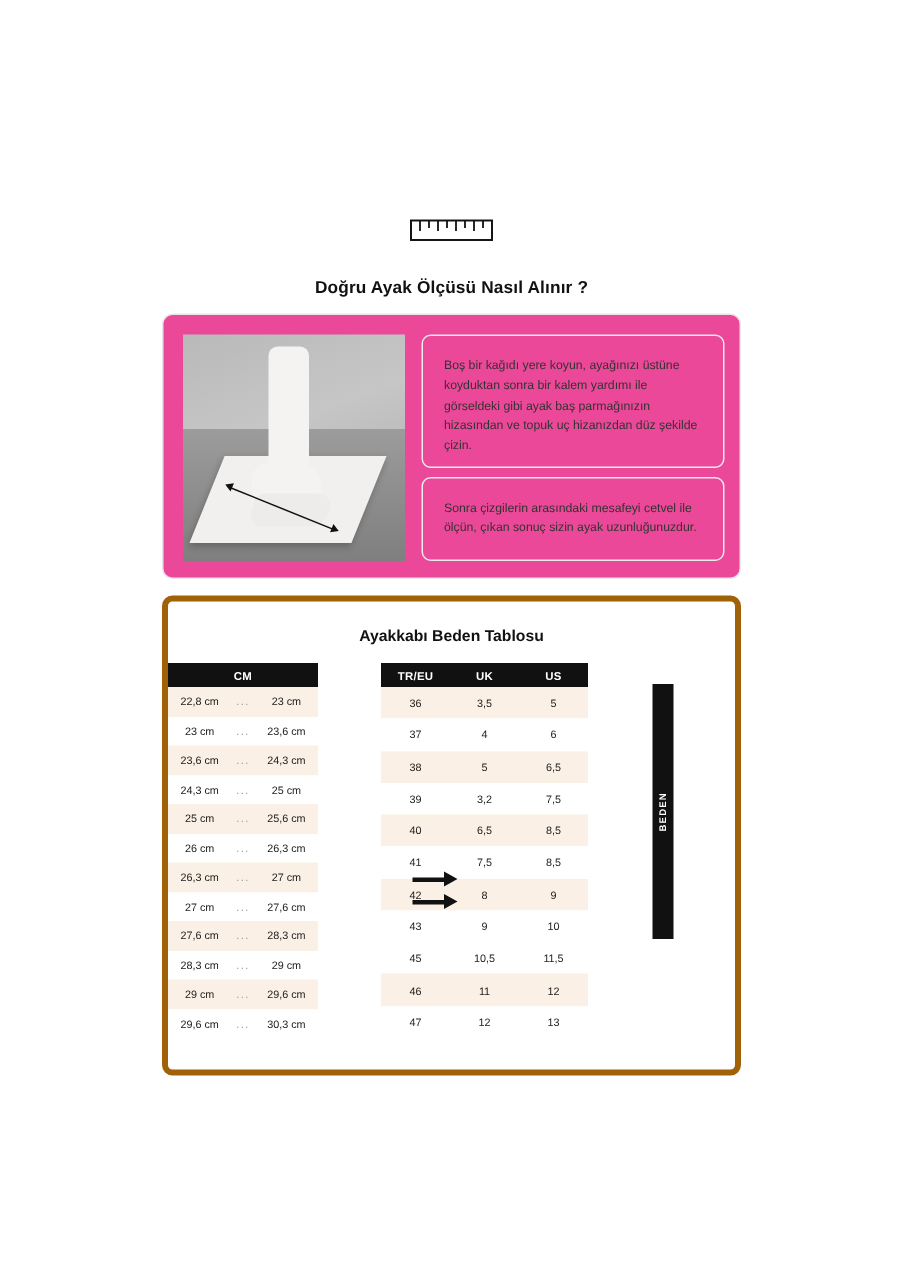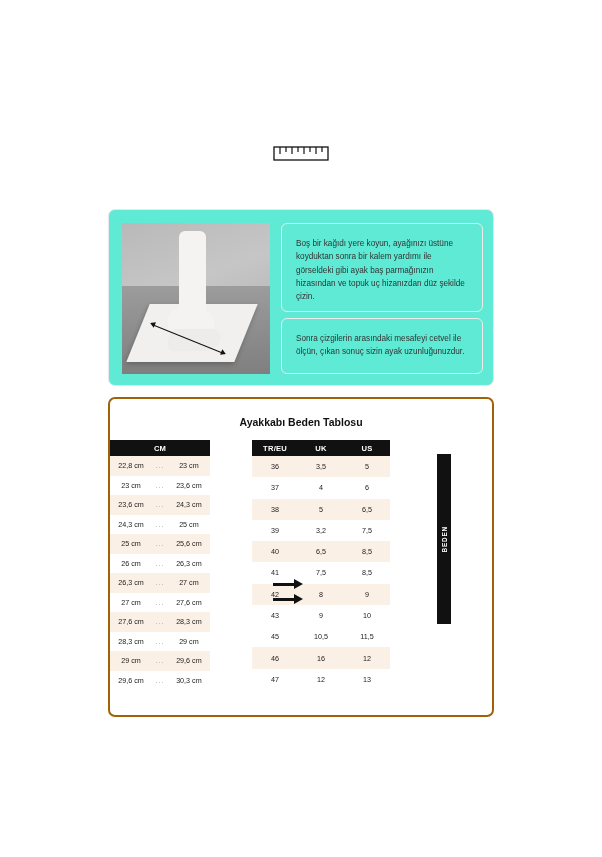--- a/index.html
+++ b/index.html
@@ -36,21 +36,21 @@
     margin-top: 20px;
   }
 
   
   .top-card {
     position: absolute;
     left: 108px; top: 209px;
     width: 386px; height: 177px;
     border: 1px solid #e8e8e8;
     border-radius: 7px;
-    background: #5eead4;
+    background: #ec4899;
   }
   .photo {
     position: absolute;
     left: 13px; top: 13px;
     width: 148px; height: 151px;
     background: linear-gradient(160deg,#b9b9b9 0%, #c6c6c6 40%, #a9a9a9 100%);
     overflow: hidden;
   }
   
   .ph-floor {
@@ -117,21 +117,21 @@
     color: #333;
   }
   .txt-box.one { top: 13px; height: 89px; }
   .txt-box.two { top: 108px; height: 56px; }
 
   
   .chart-card {
     position: absolute;
     left: 108px; top: 397px;
     width: 386px; height: 320px;
-    border: 2px solid #a16207;
+    border: 4px solid #a16207;
     border-radius: 7px;
     background: #fff;
   }
   .chart-title {
     text-align: center;
     font-size: 10.5px;
     font-weight: bold;
     color: #111;
     margin-top: 17px;
   }
@@ -225,20 +225,21 @@
       <line x1="13" y1="7" x2="13" y2="12" stroke="#111" stroke-width="1.2"></line>
       <line x1="19" y1="7" x2="19" y2="14" stroke="#111" stroke-width="1.2"></line>
       <line x1="25" y1="7" x2="25" y2="12" stroke="#111" stroke-width="1.2"></line>
       <line x1="31" y1="7" x2="31" y2="14" stroke="#111" stroke-width="1.2"></line>
       <line x1="37" y1="7" x2="37" y2="12" stroke="#111" stroke-width="1.2"></line>
       <line x1="43" y1="7" x2="43" y2="14" stroke="#111" stroke-width="1.2"></line>
       <line x1="49" y1="7" x2="49" y2="12" stroke="#111" stroke-width="1.2"></line>
     </svg>
   </div>
 
+  <div class="headline">Doğru Ayak Ölçüsü Nasıl Alınır ?</div>
 
   <div class="top-card">
 
     <div class="photo">
       <div class="ph-floor"></div>
       <div class="ph-paper"></div>
       <div class="ph-leg"></div>
       <div class="ph-foot"></div>
       <div class="ph-toe"></div>
       <div class="ph-line"></div>
@@ -374,21 +375,21 @@
               <td>9</td>
               <td>10</td>
             </tr>
           <tr class="plain">
               <td>45</td>
               <td>10,5</td>
               <td>11,5</td>
             </tr>
           <tr class="shade">
               <td>46</td>
-              <td>16</td>
+              <td>11</td>
               <td>12</td>
             </tr>
           <tr class="plain">
               <td>47</td>
               <td>12</td>
               <td>13</td>
             </tr>
         </tbody>
       </table>
 

